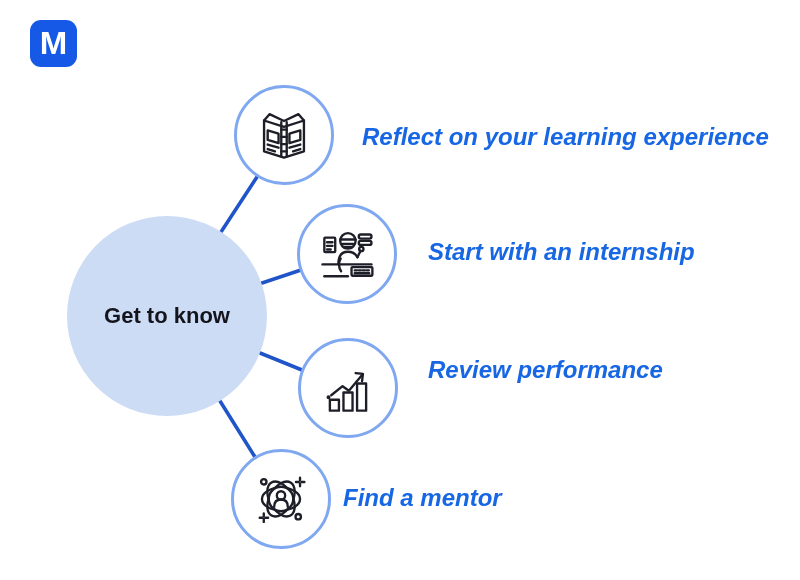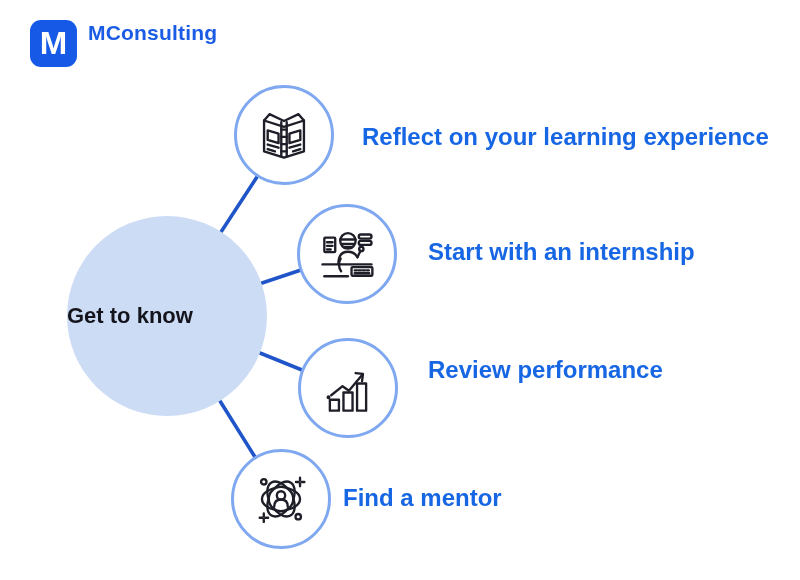--- a/index.html
+++ b/index.html
@@ -23,42 +23,42 @@
     color:#1b5ce4;font-weight:bold;font-size:21px;line-height:22px;
     letter-spacing:0.2px;
   }
   
   svg.connectors{position:absolute;left:0;top:0;z-index:0;}
   .connector{stroke:#1f55c8;stroke-width:3.6;stroke-linecap:round;}
   
   .center-node{
     position:absolute;left:67px;top:216px;width:200px;height:200px;
     background:#cddcf5;border-radius:50%;z-index:1;
-    display:flex;flex-direction:column;align-items:flex-start;justify-content:center;
+    display:flex;flex-direction:column;align-items:center;justify-content:center;
   }
   .center-node div{
     color:#14141c;font-weight:bold;font-size:22px;line-height:40px;
     text-align:center;white-space:nowrap;
   }
   
   .node{
     position:absolute;width:100px;height:100px;border-radius:50%;
     background:#ffffff;border:3px solid #7fa8f0;box-sizing:border-box;
     display:flex;align-items:center;justify-content:center;z-index:1;
   }
   .node-book{left:234px;top:85px;}
   .node-intern{left:297px;top:204px;}
   .node-chart{left:298px;top:338px;}
   .node-mentor{left:231px;top:449px;}
   .node svg{width:58px;height:58px;}
   .icon{fill:none;stroke:#1e1e28;stroke-width:2.6;stroke-linecap:round;stroke-linejoin:round;}
   
   .branch-label{
     position:absolute;color:#1766e3;font-weight:bold;font-size:24px;
-    line-height:28px;white-space:nowrap;z-index:1;
+    line-height:28px;white-space:nowrap;z-index:1;font-style:italic;
   }
   .label-1{left:362px;top:123px;}
   .label-2{left:428px;top:238px;}
   .label-3{left:428px;top:356px;}
   .label-4{left:343px;top:484px;}
 </style>
 </head>
 <body>
 
 <svg class="connectors" width="800" height="580" viewBox="0 0 800 580">
@@ -66,21 +66,20 @@
   <line class="connector" x1="262" y1="283" x2="301" y2="270"></line>
   <line class="connector" x1="260" y1="353" x2="302" y2="370"></line>
   <line class="connector" x1="220" y1="401" x2="255" y2="457"></line>
 </svg>
 
 <div class="logo">
   <div class="logo-square">
     <span>M</span>
   </div>
   <div class="logo-text">
-    <div>MConsulting</div>
   </div>
 </div>
 
 <div class="center-node">
   <div>Get to know</div>
 </div>
 
 <div class="node node-book">
   <svg viewBox="0 0 64 64">
     <g class="icon">

